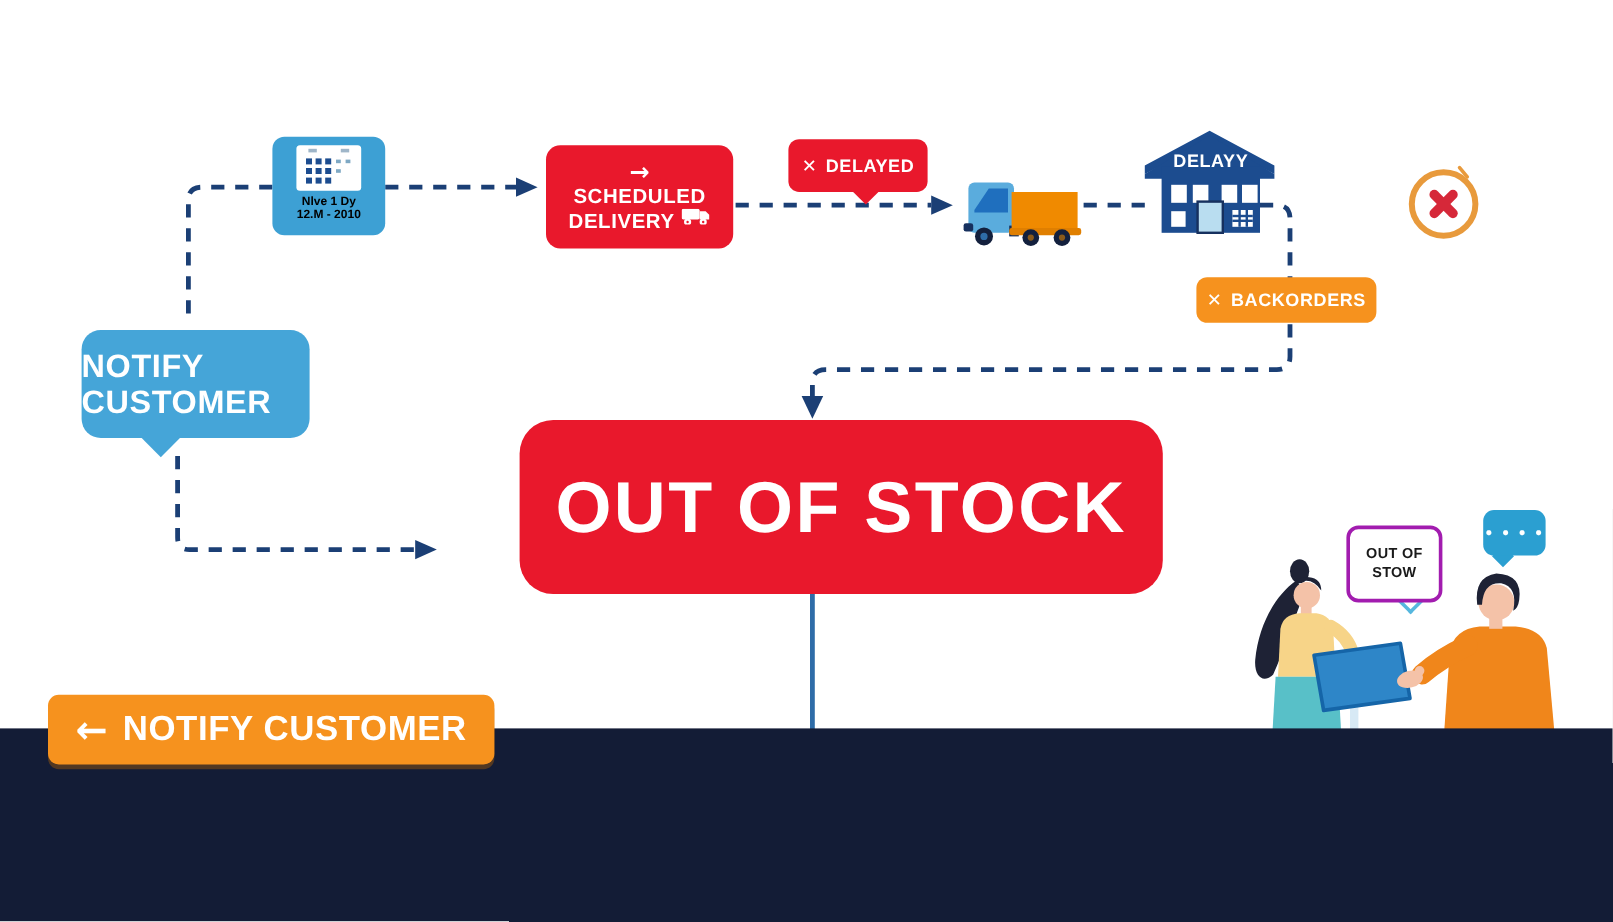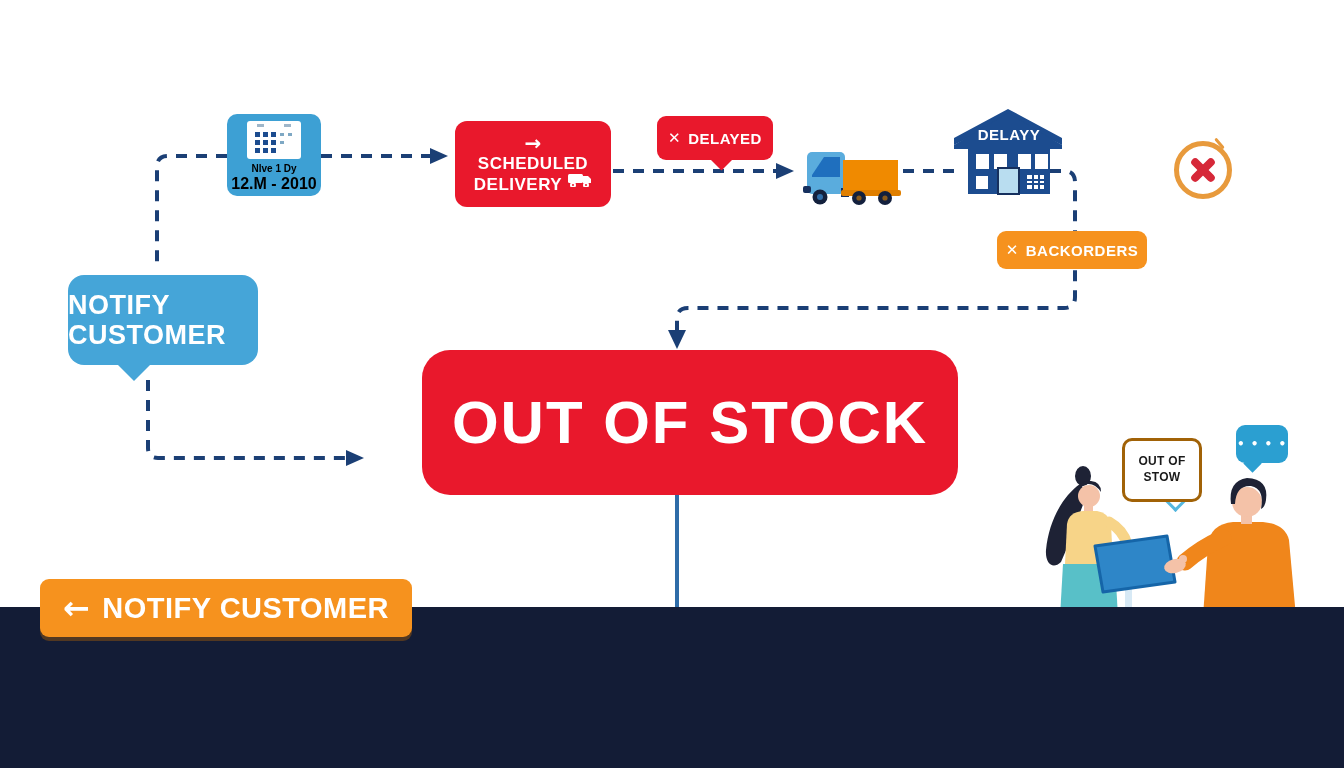--- a/index.html
+++ b/index.html
@@ -15,21 +15,21 @@
   .dash{fill:none;stroke:#1b3f75;stroke-width:4;stroke-dasharray:11 9;}
   .arrowhead{fill:#1b3f75;}
 
   
   .calendar-tile{
     left:227px;top:114px;width:94px;height:82px;background:#3da0d4;border-radius:10px;
     display:flex;flex-direction:column;align-items:center;color:#000000;text-align:center;
   }
   .calendar-card{margin-top:7px;background:#fff;border-radius:3px;}
   .cal-line1{font-size:10px;font-weight:bold;margin-top:4px;line-height:1.1;}
-  .cal-line2{font-size:16px;font-weight:bold;line-height:1.2;}
+  .cal-line2{font-size:10px;font-weight:bold;line-height:1.2;}
 
   
   .scheduled-box{
     left:455px;top:121px;width:156px;height:86px;background:#e9182c;border-radius:12px;
     display:flex;flex-direction:column;align-items:center;justify-content:center;
     color:#fff;font-weight:bold;text-align:center;line-height:1.25;
   }
   .sched-arrow{font-size:20px;line-height:1;font-family:"DejaVu Sans","Liberation Sans",sans-serif;}
   .sched-line{font-size:17px;letter-spacing:.5px;}
   .sched-row{display:flex;align-items:flex-start;gap:6px;justify-content:center;}
@@ -51,21 +51,21 @@
   
   .notify-bubble{
     left:68px;top:275px;width:190px;height:90px;background:#45a5d8;border-radius:16px;
     display:flex;flex-direction:column;justify-content:center;
     color:#fff;font-weight:bold;font-size:27px;line-height:1.12;letter-spacing:.5px;
   }
   .notify-tail{left:122px;top:352px;width:24px;height:24px;background:#45a5d8;transform:rotate(45deg);}
 
   
   .oos-box{
-    left:422px;top:350px;width:536px;height:145px;background:#e9182c;border-radius:28px;
+    left:433px;top:350px;width:536px;height:145px;background:#e9182c;border-radius:28px;
     display:flex;align-items:center;justify-content:center;
     color:#fff;font-weight:bold;font-size:60px;letter-spacing:2px;white-space:nowrap;
   }
 
   
   .error-circle{
     left:1174px;top:141px;width:48px;height:48px;border:5px solid #e89a3c;border-radius:50%;
   }
   .error-circle .bar{position:absolute;left:9px;top:20px;width:30px;height:8px;background:#d62839;border-radius:4px;}
   .error-circle .bar.b1{transform:rotate(45deg);}
@@ -77,21 +77,21 @@
   .notify-banner{
     left:40px;top:579px;width:372px;height:58px;background:#f6921e;border-radius:9px;
     display:flex;align-items:center;justify-content:center;gap:12px;
     color:#fff;font-weight:bold;font-size:29px;letter-spacing:.5px;
     box-shadow:0 4px 0 rgba(160,90,10,.45);
   }
   .notify-banner .arrow{font-size:32px;line-height:1;font-family:"DejaVu Sans","Liberation Sans",sans-serif;}
 
   
   .customer-bubble{
-    left:1122px;top:438px;width:74px;height:58px;background:#fff;border:3px solid #a16207;border-radius:10px;
+    left:1122px;top:438px;width:74px;height:58px;background:#fff;border:3px solid #a21caf;border-radius:10px;
     display:flex;flex-direction:column;align-items:center;justify-content:center;
     color:#1a1a1a;font-weight:bold;font-size:12px;line-height:1.3;letter-spacing:.3px;
   }
   .customer-bubble-tail{
     left:1166px;top:489px;width:16px;height:16px;background:#fff;transform:rotate(45deg);
     border-right:3px solid #56b7de;border-bottom:3px solid #56b7de;
   }
   .typing-bubble{
     left:1236px;top:425px;width:52px;height:38px;background:#2b9fd1;border-radius:9px;
     display:flex;align-items:center;justify-content:center;color:#fff;font-weight:bold;

